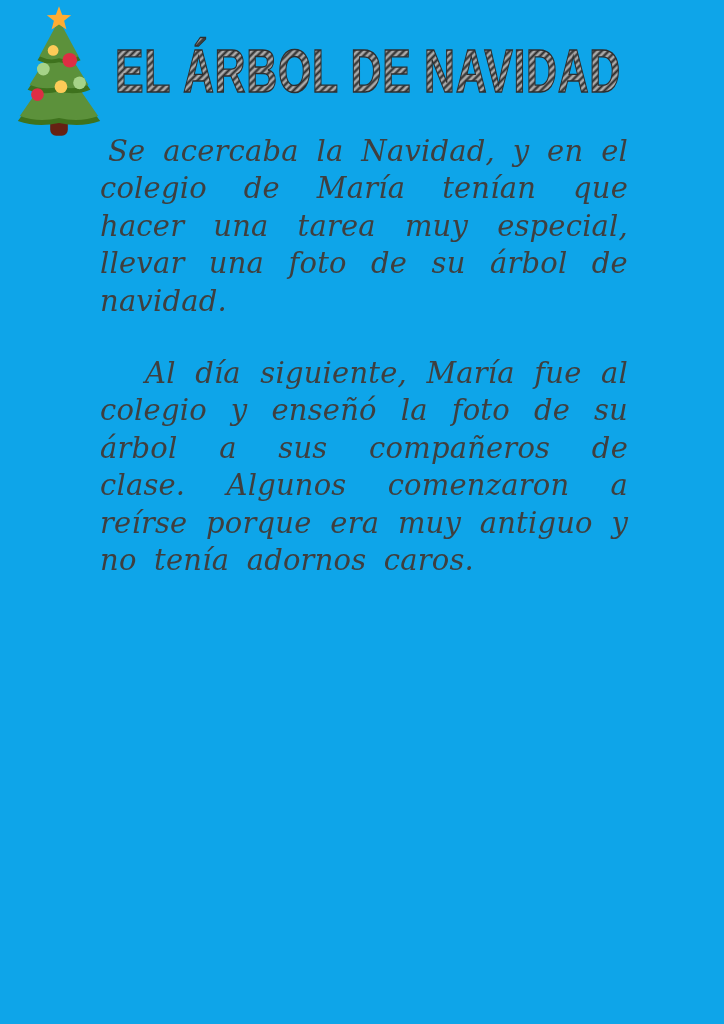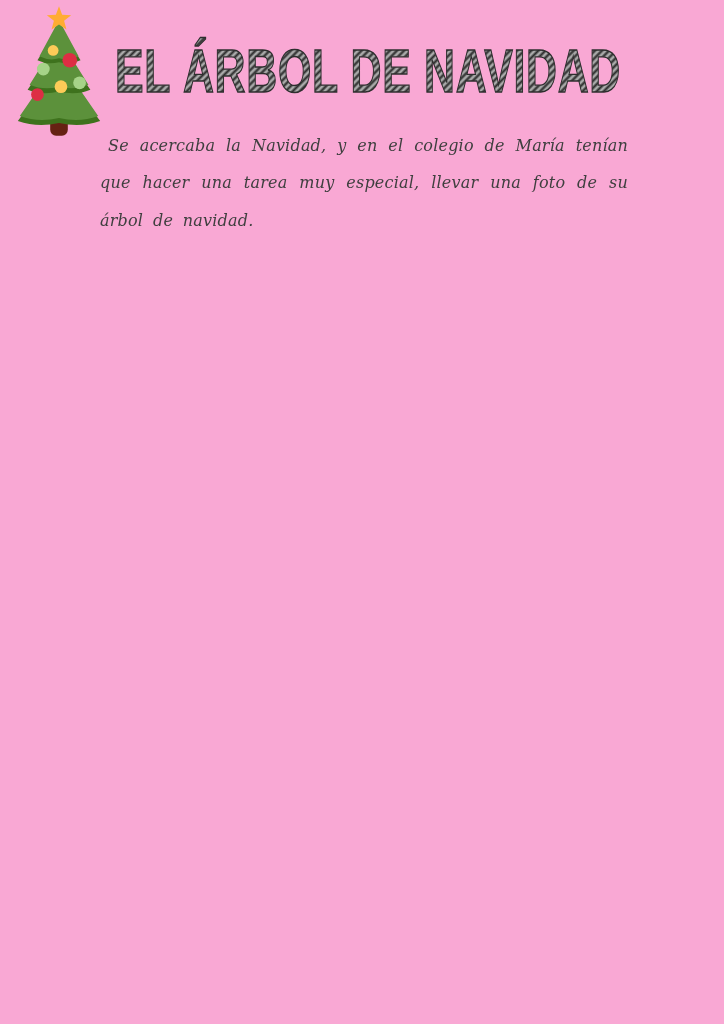--- a/index.html
+++ b/index.html
@@ -10,21 +10,21 @@
     width: 724px;
     height: 1024px;
     background: #ffffff;
     overflow: hidden;
     position: relative;
     font-family: "Liberation Sans", sans-serif;
   }
   .page {
     position: absolute;
     inset: 0;
-    background: #f9a8d4;
+    background: #0ea5e9;
     padding-left: 25px;
   }
   .tree-wrap {
     position: absolute;
     left: 10px;
     top: 6px;
     width: 98px;
     height: 134px;
   }
   .tree-wrap svg {
@@ -44,28 +44,28 @@
   }
   main.story-body {
     position: absolute;
     left: 100px;
     right: 96px;
     top: 127px;
   }
   p.story {
     font-family: "DejaVu Serif", serif;
     font-style: italic;
-    font-size: 16px;
+    font-size: 29px;
     line-height: 37.4px;
     color: #3f3f3f;
     text-align: justify;
     text-align-last: left;
     word-spacing: 0.28em;
     letter-spacing: 0.2px;
-    margin: 0 0 35px 0;
+    margin: 6px 0 35px 0;
     text-indent: 45px;
   }
   p.story.first {
     text-indent: 8px;
   }
 </style>
 </head>
 <body>
 
 <div class="page">
@@ -104,15 +104,16 @@
           <line x1="2.5" y1="0" x2="2.5" y2="5" stroke-width="2.2" stroke="#2e2e2e"></line>
         </pattern>
       </defs>
       <text x="256" y="64" text-anchor="middle" font-size="62" textLength="506" lengthAdjust="spacingAndGlyphs" fill="url(#hatch)" stroke-width="1.4" letter-spacing="1" stroke="#2e2e2e">EL ÁRBOL DE NAVIDAD</text>
     </svg>
 
   </header>
 
   <main class="story-body">
     <p class="story first">Se acercaba la Navidad, y en el colegio de María tenían que hacer una tarea muy especial, llevar una foto de su árbol de navidad.</p>
+    <p class="story">Al día siguiente, María fue al colegio y enseñó la foto de su árbol a sus compañeros de clase. Algunos comenzaron a reírse porque era muy antiguo y no tenía adornos caros.</p>
   </main>
 
 </div>
 
 </body></html>

